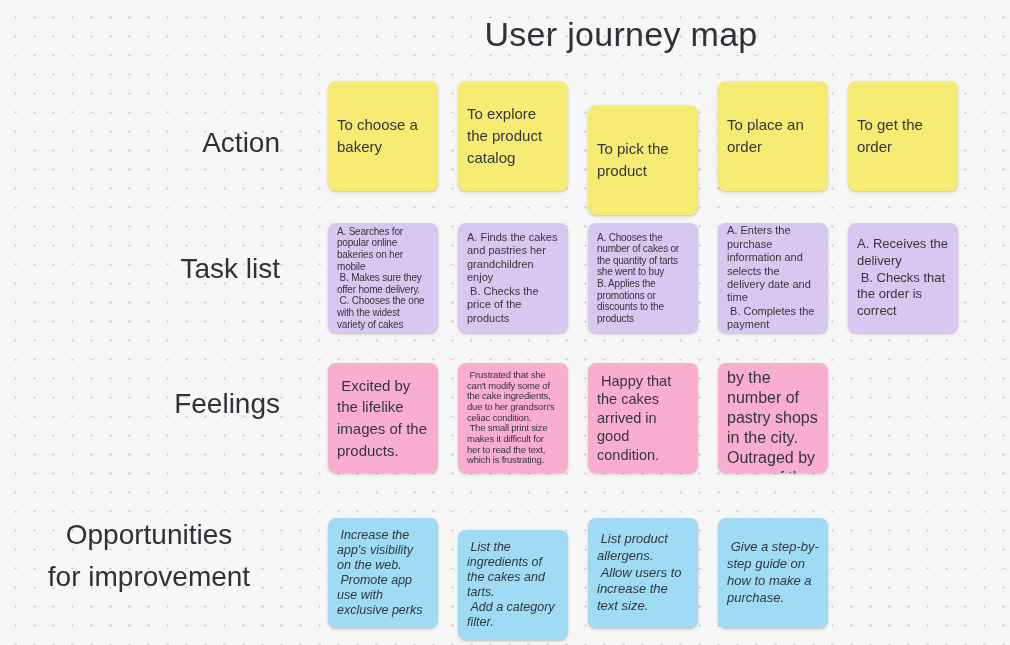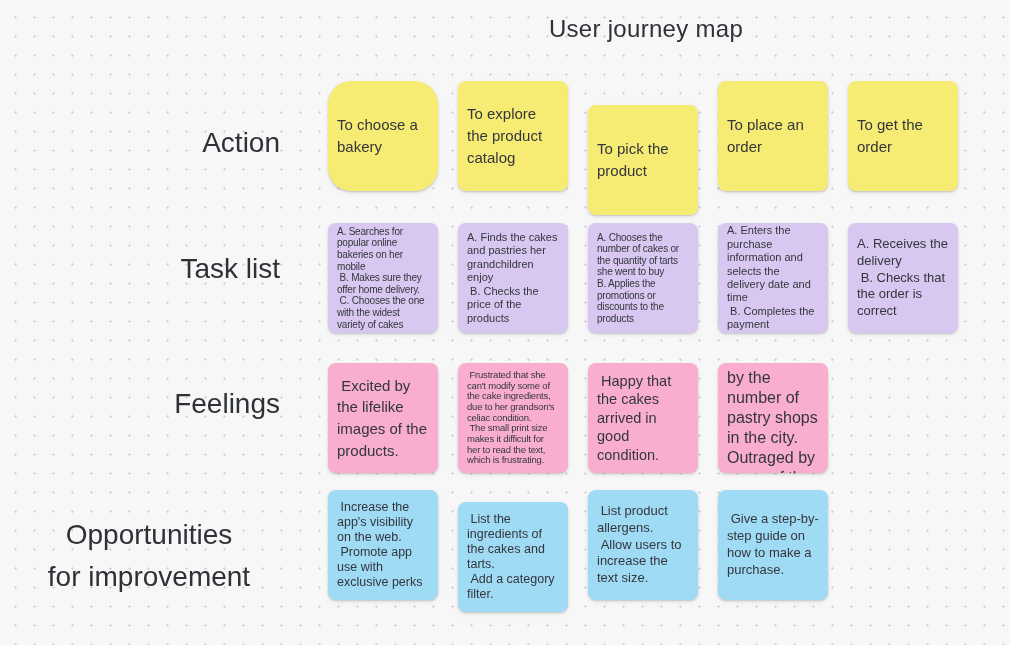--- a/index.html
+++ b/index.html
@@ -11,24 +11,24 @@
     background-image: radial-gradient(circle, #D7D7DA 1.1px, transparent 1.2px);
     background-size: 19px 19px;
     background-position: 6px 8px;
     font-family: "Liberation Sans", sans-serif;
     color: #33363B;
     overflow: hidden;
   }
   .title {
     position: absolute;
     top: 15px;
-    left: 331px;
+    left: 306px;
     width: 630px;
     text-align: center;
-    font-size: 24px;
+    font-size: 34px;
     font-weight: 400;
     color: #2E3136;
     letter-spacing: 0.3px;
   }
   .row-label {
     position: absolute;
     right: 730px;
     font-size: 28px;
     font-weight: 400;
     color: #2E3136;
@@ -49,21 +49,21 @@
   }
   .row {
     position: absolute;
     left: 328px;
     display: flex;
     gap: 20px;
   }
   .row.r1 { top: 81px; }
   .row.r2 { top: 223px; }
   .row.r3 { top: 363px; }
-  .row.r4 { top: 490px; }
+  .row.r4 { top: 518px; font-style: italic; }
   .note {
     width: 110px;
     height: 110px;
     box-sizing: border-box;
     padding: 8px 9px;
     border-radius: 8px;
     box-shadow: 0 1px 2px rgba(0,0,0,0.16), 0 2px 5px rgba(0,0,0,0.07);
     display: flex;
     align-items: center;
     overflow: hidden;
@@ -86,21 +86,21 @@
 
   <div class="title">User journey map</div>
 
   <div class="row-label l1">Action</div>
   <div class="row-label l2">Task list</div>
   <div class="row-label l3">Feelings</div>
   <div class="row-label l4">Opportunities
 for improvement</div>
 
   <div class="row r1">
-    <div class="note fs15" style="background: rgb(247, 236, 115); border-radius: 23px;">
+    <div class="note fs15" style="background: rgb(247, 236, 115);">
         <span class="note-text">To choose a bakery</span>
       </div>
     <div class="note fs15" style="background: rgb(247, 236, 115);">
         <span class="note-text">To explore the product catalog</span>
       </div>
     <div class="note fs15" style="background: rgb(247, 236, 115); margin-top: 24px;">
         <span class="note-text">To pick the product</span>
       </div>
     <div class="note fs15" style="background: rgb(247, 236, 115);">
         <span class="note-text">To place an order</span>

